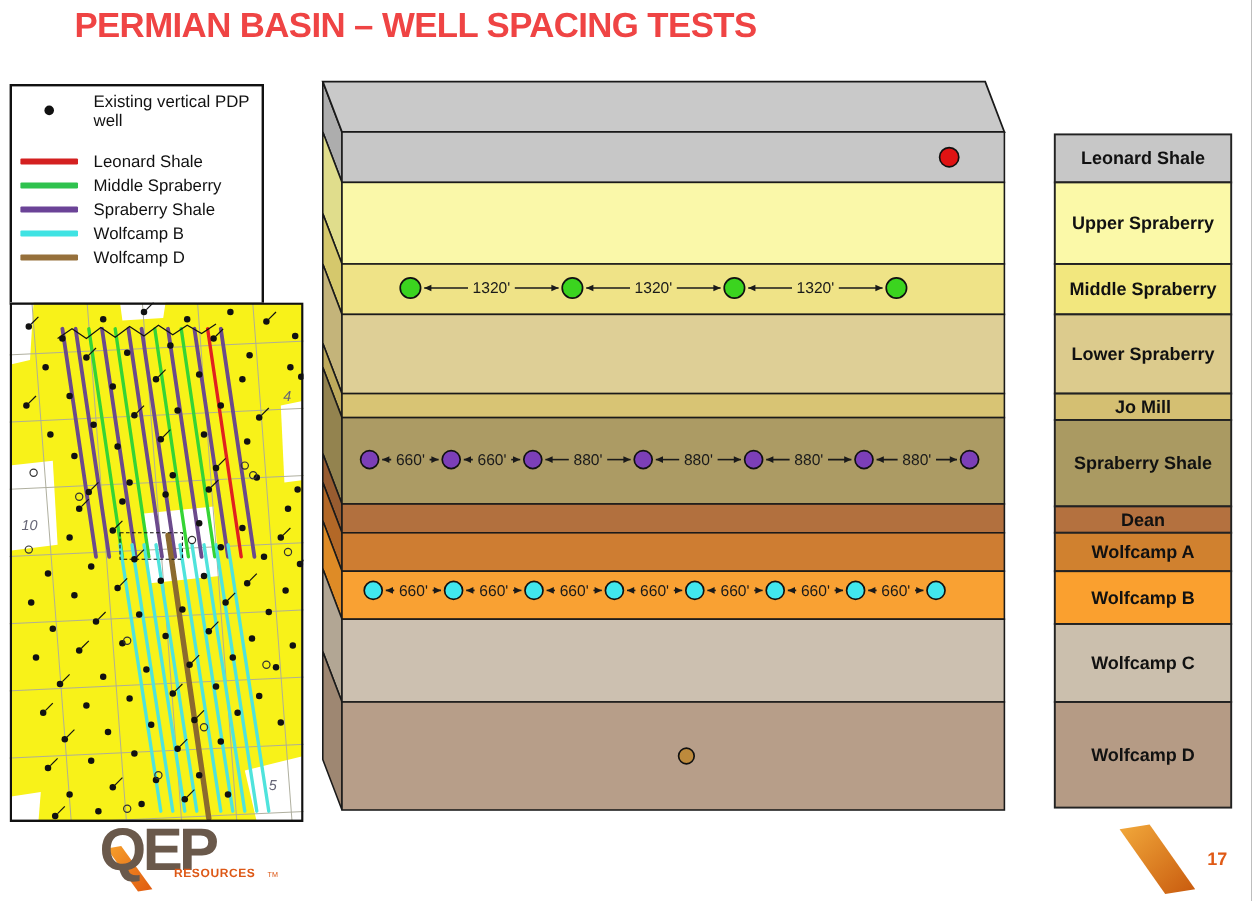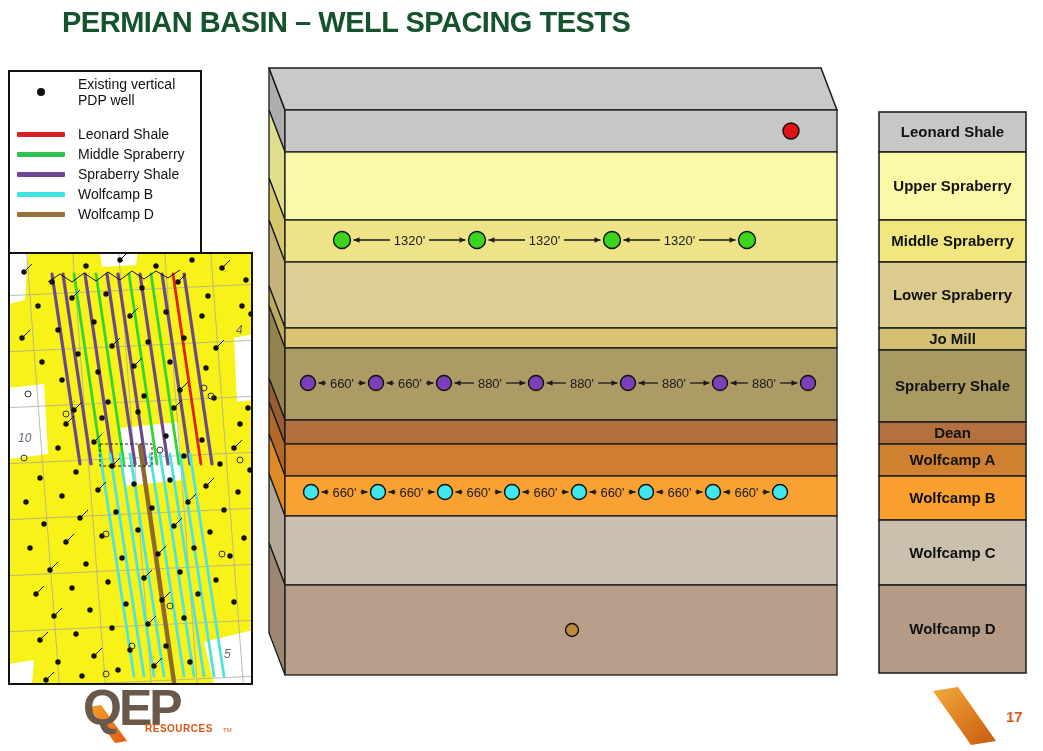--- a/index.html
+++ b/index.html
@@ -2,24 +2,24 @@
 <html><head>
 <meta charset="utf-8">
 <style>
   html,body{margin:0;padding:0;background:#888;}
   .slide{
     position:relative;width:1043px;height:751px;background:#ffffff;
     font-family:"Liberation Sans",sans-serif;overflow:hidden;margin:0 auto;
   }
   .title{
     position:absolute;left:62px;top:6px;width:820px;
-    font-size:29px;font-weight:700;letter-spacing:-0.5px;color:#14532d;
+    font-size:29px;font-weight:700;letter-spacing:-0.5px;color:#ef4444;
   }
   .legend-box{
-    position:absolute;left:8px;top:70px;width:194px;height:184px;
+    position:absolute;left:8px;top:70px;width:212px;height:184px;
     background:#fff;border:2px solid #111;box-sizing:border-box;
     padding:10px 0 0 0;
   }
   .legend-row{position:relative;height:20px;display:flex;align-items:center;}
   .legend-gap{height:22px;}
   .legend-sym{width:62px;display:flex;justify-content:center;align-items:center;flex:0 0 62px;}
   .legend-dot{width:8px;height:8px;border-radius:50%;background:#111;}
   .legend-square{width:15px;height:15px;border:1.5px solid #111;box-sizing:border-box;}
   .legend-bar{width:48px;height:5px;border-radius:1px;}
   .legend-label{font-size:14px;color:#111;margin-left:6px;}

